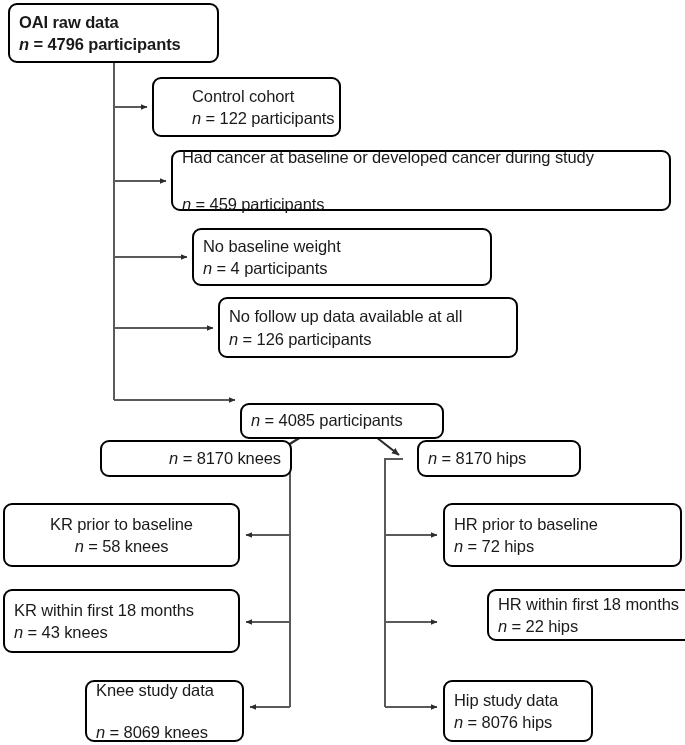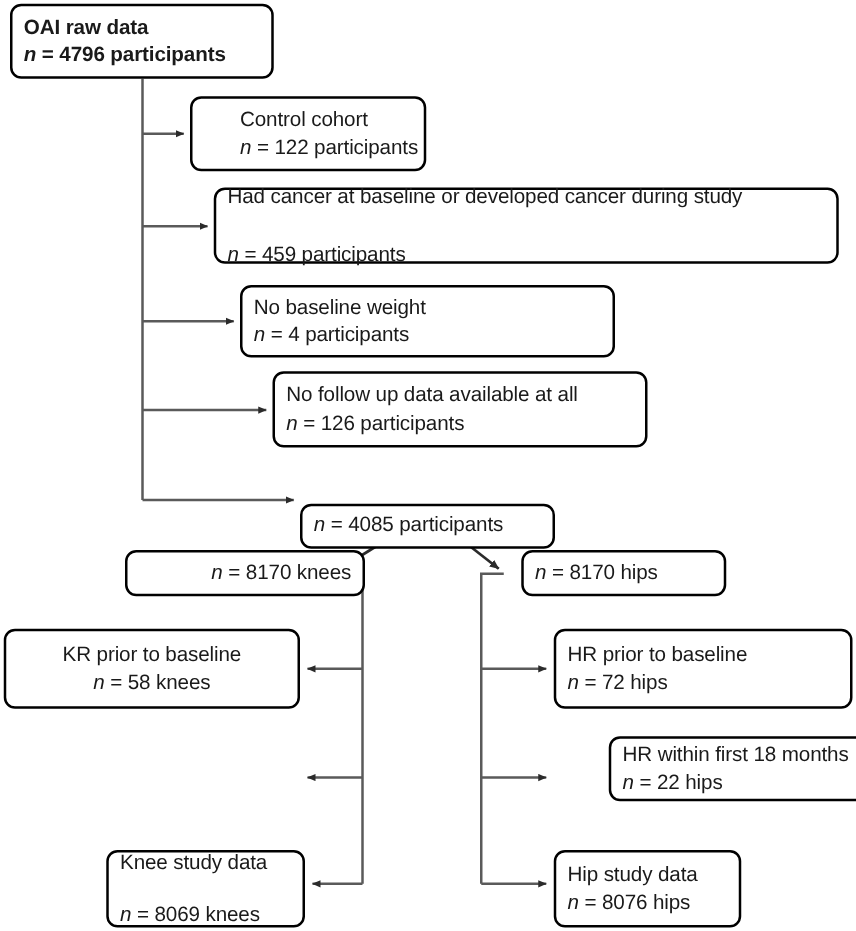--- a/index.html
+++ b/index.html
@@ -139,20 +139,24 @@
   <div class="node" style="left:3px; top:503px; width:237px; height:64px;text-align:center;">
     <div class="line">KR prior to baseline</div>
     <div class="line nline"><span class="nv">n</span> = 58 knees</div>
   </div>
 
   <div class="node" style="left:443px; top:503px; width:239px; height:64px;">
     <div class="line">HR prior to baseline</div>
     <div class="line nline"><span class="nv">n</span> = 72 hips</div>
   </div>
 
+  <div class="node" style="left:3px; top:589px; width:237px; height:64px;">
+    <div class="line">KR within first 18 months</div>
+    <div class="line nline"><span class="nv">n</span> = 43 knees</div>
+  </div>
 
   <div class="node" style="left:443px; top:589px; width:239px; height:52px;margin-left:44px;">
     <div class="line">HR within first 18 months</div>
     <div class="line nline"><span class="nv">n</span> = 22 hips</div>
   </div>
 
   <div class="node" style="left:85px; top:680px; width:159px; height:62px;gap:19px;">
     <div class="line">Knee study data</div>
     <div class="line nline"><span class="nv">n</span> = 8069 knees</div>
   </div>

